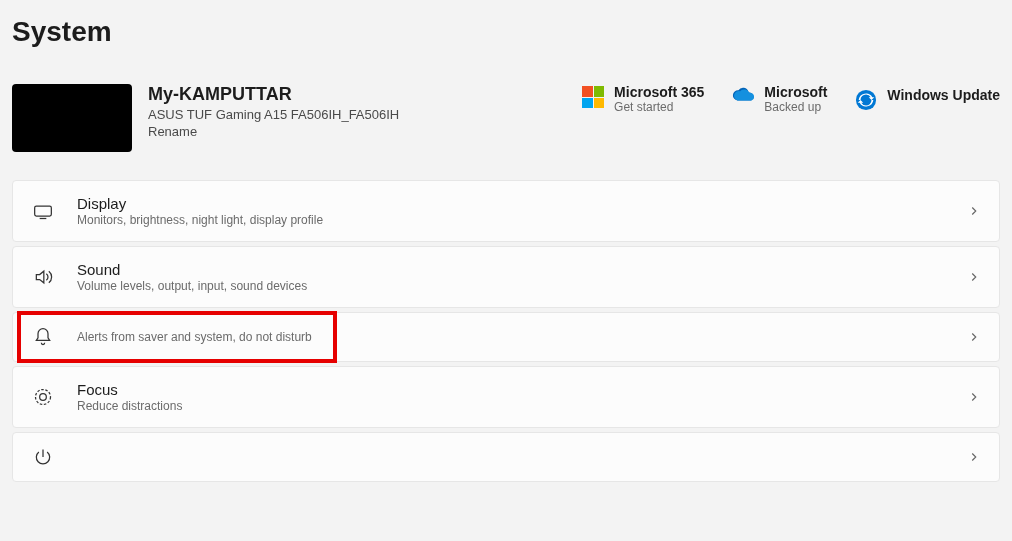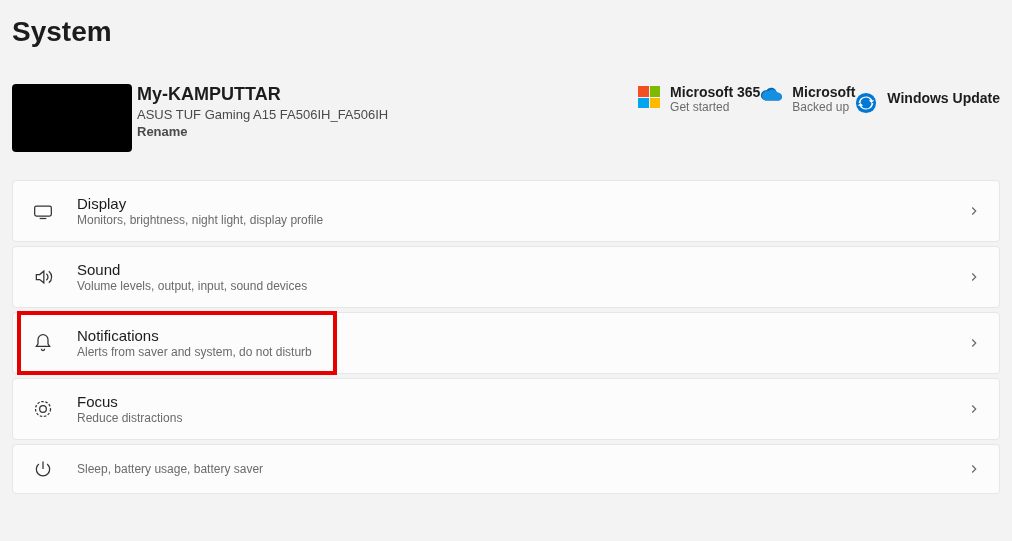--- a/index.html
+++ b/index.html
@@ -23,21 +23,21 @@
       margin-top: 8px;
     }
     .header-row {
       display: flex;
       align-items: flex-start;
       margin-bottom: 28px;
     }
     .device-block {
       display: flex;
       align-items: flex-start;
-      gap: 5px;
+      gap: 16px;
       flex: 1;
       min-width: 0;
     }
     .device-image {
       width: 120px;
       height: 68px;
       background: #000;
       border-radius: 4px;
       flex-shrink: 0;
     }
@@ -53,25 +53,25 @@
     }
     .device-model {
       font-size: 13px;
       color: #4a4a4a;
     }
     .device-rename {
       font-size: 13px;
       color: #4a4a4a;
       cursor: pointer;
       width: fit-content;
-      font-weight: bold;
     }
     .status-tiles {
       display: flex;
-      align-items: flex-end;
+      gap: 28px;
+      align-items: center;
       margin-left: 16px;
     }
     .status-tile {
       display: flex;
       align-items: flex-start;
       gap: 10px;
       cursor: pointer;
     }
     .tile-icon {
       width: 22px;
@@ -259,21 +259,20 @@
 
   <div class="list-item" style="position:relative;">
     <div class="highlight-box"></div>
     <div class="item-icon">
       <svg viewBox="0 0 24 24" width="20" height="20" fill="none" stroke="currentColor" stroke-width="1.5">
           <path d="M6 8a6 6 0 1 1 12 0v5l2 3H4l2-3V8z"></path>
           <path d="M10 19a2 2 0 0 0 4 0"></path>
         </svg>
     </div>
     <div class="item-text">
-      <div class="item-title">Notifications</div>
       <div class="item-sub">Alerts from saver and system, do not disturb</div>
     </div>
     <div class="chevron">
       <svg viewBox="0 0 24 24" width="14" height="14" fill="none" stroke="currentColor" stroke-width="2">
           <polyline points="9 6 15 12 9 18"></polyline>
         </svg>
     </div>
   </div>
 
   <div class="list-item">
@@ -295,21 +294,20 @@
   </div>
 
   <div class="list-item">
     <div class="item-icon">
       <svg viewBox="0 0 24 24" width="20" height="20" fill="none" stroke="currentColor" stroke-width="1.5">
           <path d="M12 3v9"></path>
           <path d="M7 6a8 8 0 1 0 10 0"></path>
         </svg>
     </div>
     <div class="item-text">
-      <div class="item-sub">Sleep, battery usage, battery saver</div>
     </div>
     <div class="chevron">
       <svg viewBox="0 0 24 24" width="14" height="14" fill="none" stroke="currentColor" stroke-width="2">
           <polyline points="9 6 15 12 9 18"></polyline>
         </svg>
     </div>
   </div>
 
 </div>
 

